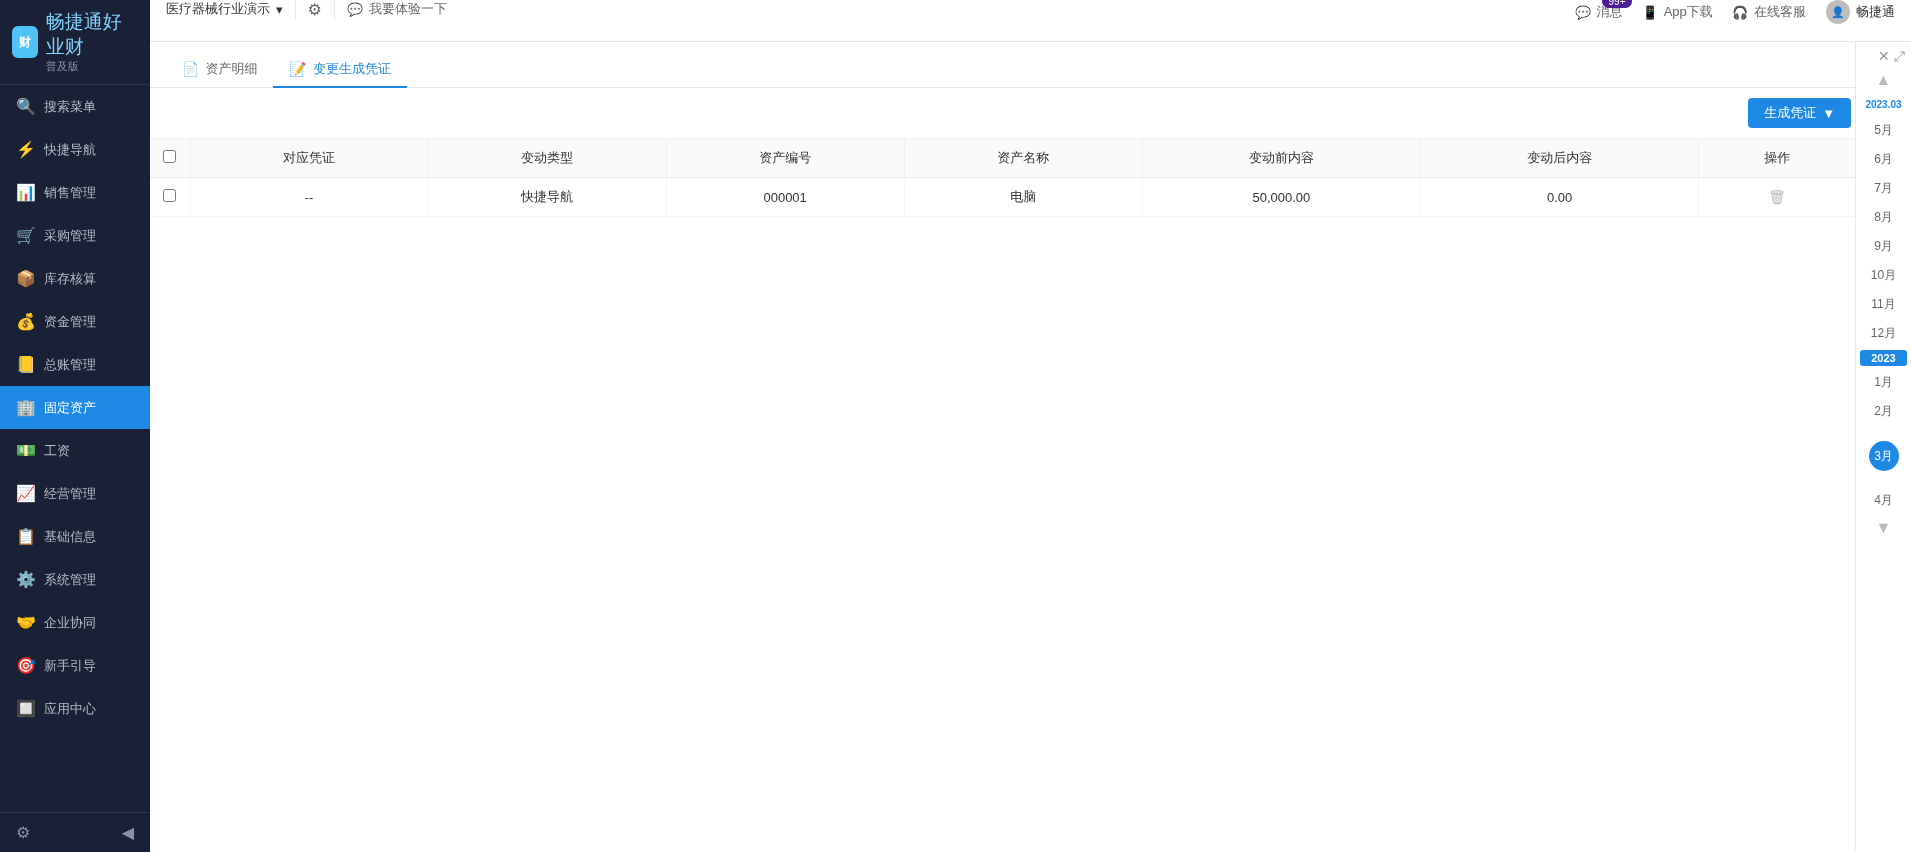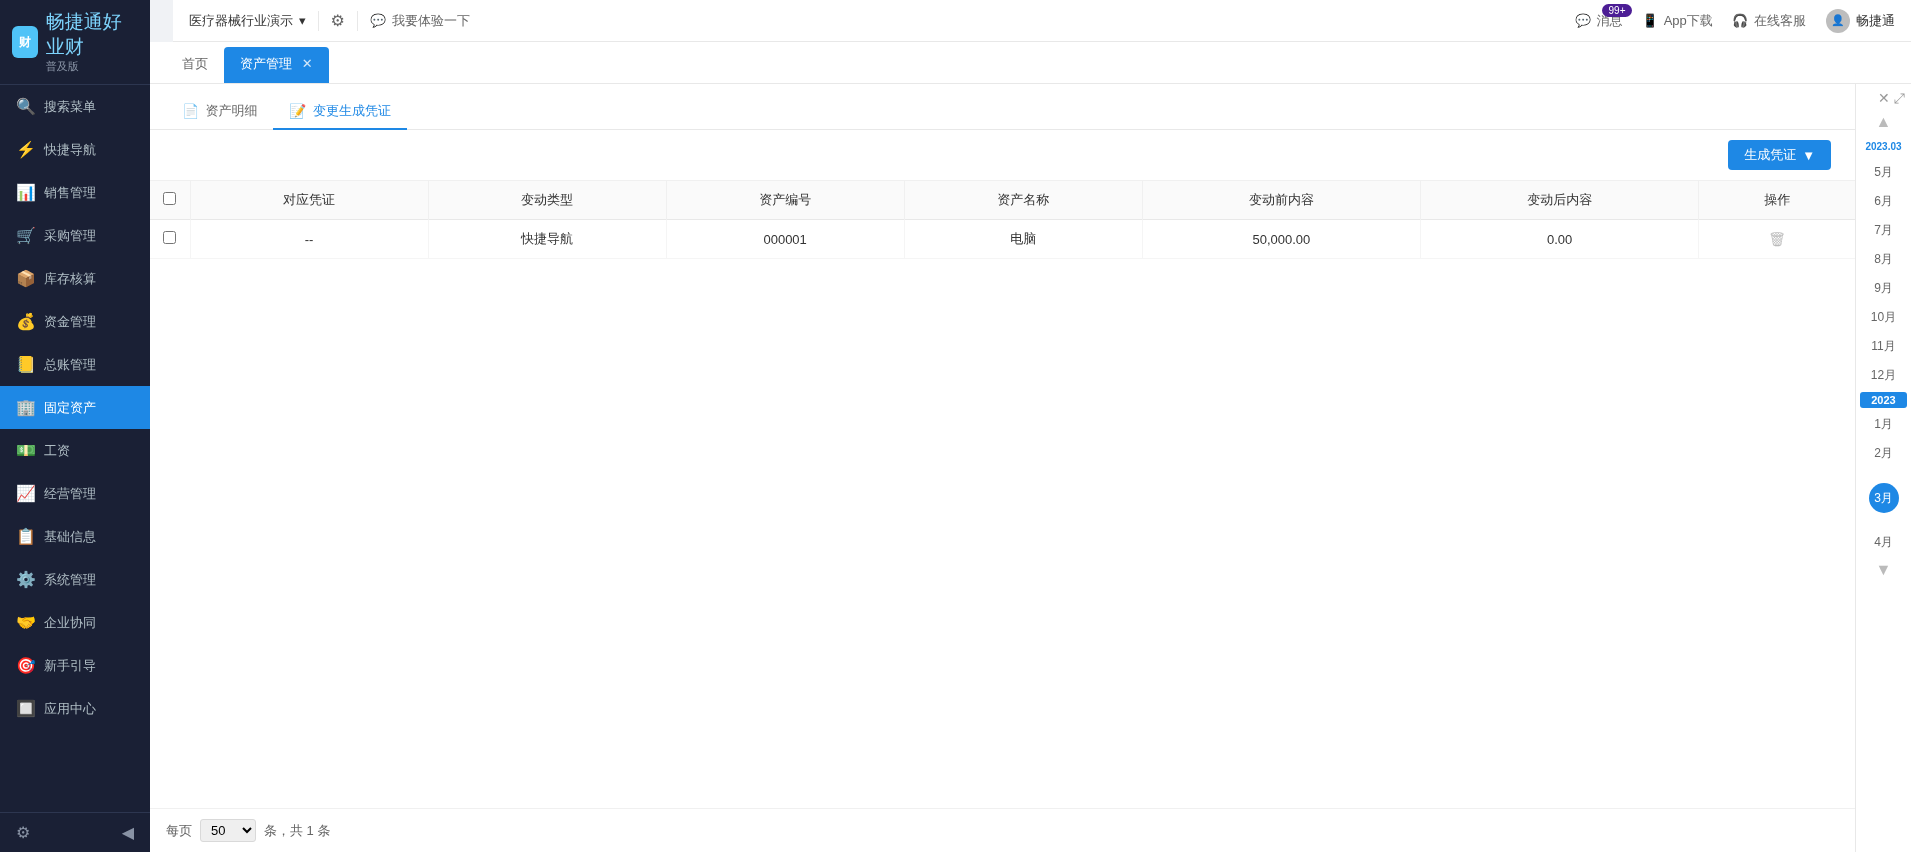--- a/index.html
+++ b/index.html
@@ -58,25 +58,24 @@
       height: 100%;
       overflow: hidden;
     }
 
     
     .topbar {
       height: 42px;
       background: white;
       border-bottom: 1px solid #e8e8e8;
       display: flex;
-      align-items: center;
+      align-items: flex-start;
       padding: 0 16px;
       gap: 12px;
       flex-shrink: 0;
-      margin-left: 23px;
     }
     .topbar-company {
       display: flex; align-items: center; gap: 6px;
       color: #333; font-size: 13px; cursor: pointer;
     }
     .topbar-divider { width: 1px; height: 20px; background: #e8e8e8; }
     .topbar-settings { color: #666; cursor: pointer; font-size: 16px; }
     .topbar-experience {
       display: flex; align-items: center; gap: 6px;
       color: #666; font-size: 13px; cursor: pointer;
@@ -167,21 +166,21 @@
       color: #1e88e5;
       border-bottom: 2px solid #1e88e5;
     }
     .sub-tab-icon { font-size: 14px; }
 
     
     .toolbar {
       display: flex;
       align-items: center;
       justify-content: flex-end;
-      padding: 10px 24px;
+      padding: 10px 4px;
       border-bottom: 1px solid #f0f0f0;
     }
     .btn-generate {
       background: #1e88e5;
       color: white;
       border: none;
       padding: 6px 16px;
       border-radius: 4px;
       cursor: pointer;
       font-size: 13px;
@@ -405,29 +404,20 @@
         <span>🎧</span>
         <span>在线客服</span>
       </div>
       <div class="topbar-user">
         <div class="avatar">👤</div>
         <span>畅捷通</span>
       </div>
     </div>
   </div>
 
-  <div class="tabbar">
-    <div class="tab">
-      <span>首页</span>
-    </div>
-    <div class="tab active">
-      <span>资产管理</span>
-      <span class="tab-close">✕</span>
-    </div>
-  </div>
 
   <div class="content-area">
     <div class="main-content">
 
       <div class="sub-tabs">
         <div class="sub-tab">
           <span class="sub-tab-icon">📄</span>
           <span>资产明细</span>
         </div>
         <div class="sub-tab active">
@@ -471,30 +461,20 @@
               <td>50,000.00</td>
               <td>0.00</td>
               <td>
                 <span class="delete-icon">🗑</span>
               </td>
             </tr>
           </tbody>
         </table>
       </div>
 
-      <div class="pagination">
-        <span>每页</span>
-        <select>
-          <option value="10">10</option>
-          <option value="20">20</option>
-          <option value="50" selected="">50</option>
-          <option value="100">100</option>
-        </select>
-        <span>条，共 1 条</span>
-      </div>
     </div>
 
     <div class="right-panel">
       <div class="right-panel-header">
         <span class="panel-ctrl">✕</span>
         <span class="panel-ctrl">⤢</span>
       </div>
       <div class="date-scroll">
         <div class="date-up">▲</div>
         <div class="date-item" style="font-size:10px;color:#1e88e5;font-weight:bold;">2023.03</div>

